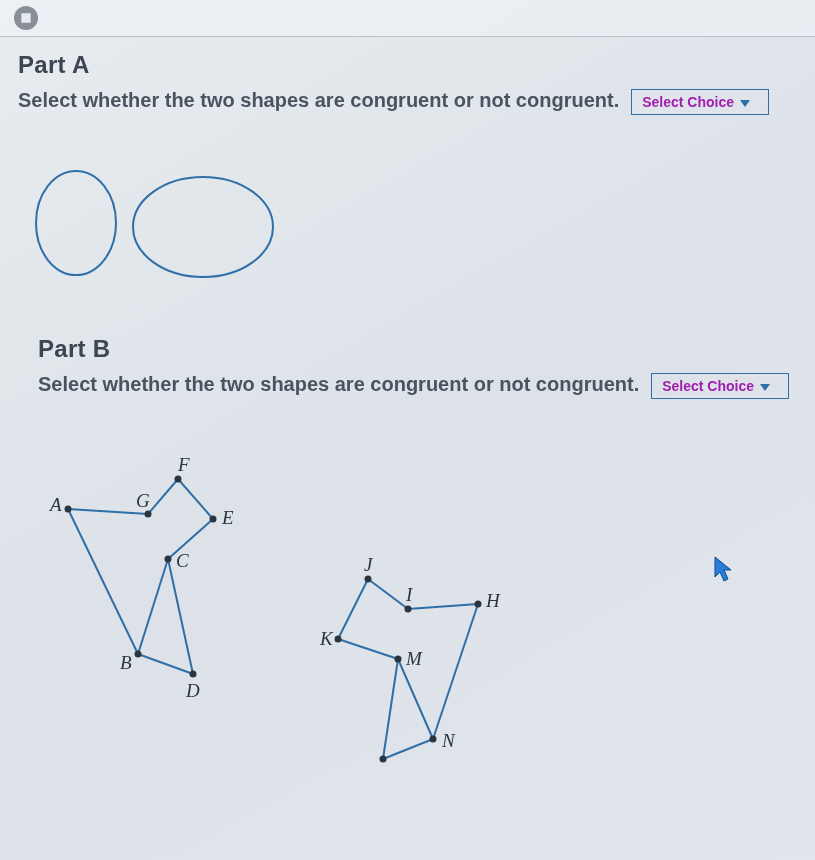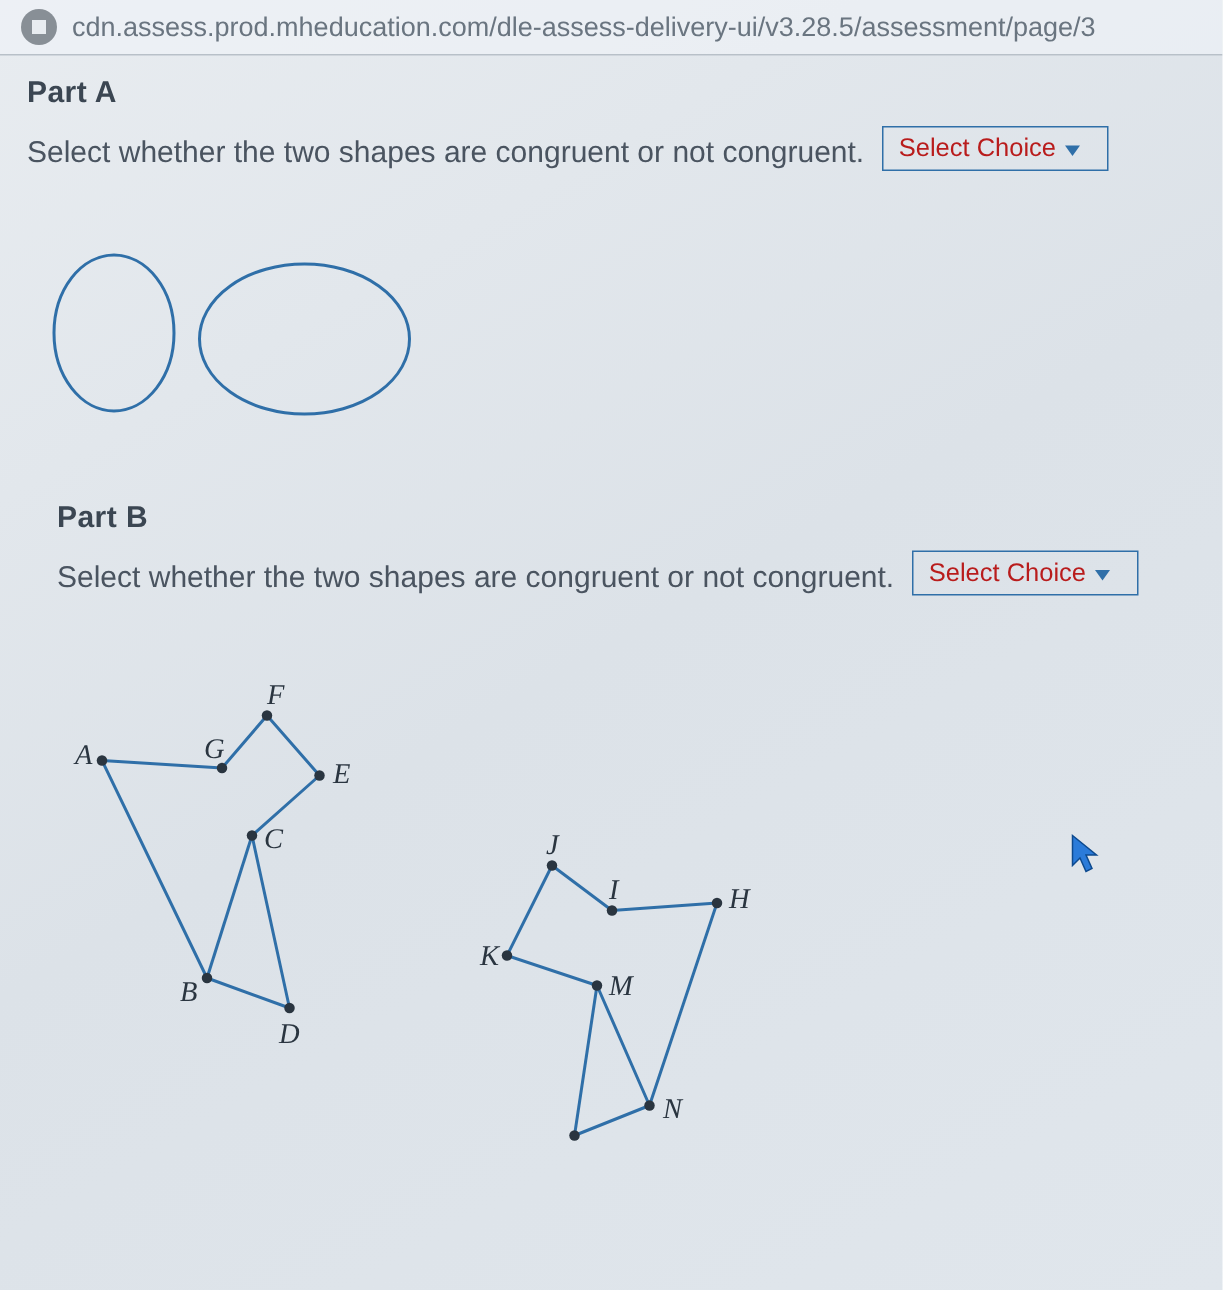--- a/index.html
+++ b/index.html
@@ -26,41 +26,42 @@
     background: #888f96;
     display: flex; align-items: center; justify-content: center;
     margin-right: 10px;
     flex-shrink: 0;
   }
   .url-icon svg { width: 14px; height: 14px; fill: #e8ecf0; }
   .url-text { white-space: nowrap; overflow: hidden; }
   .content { padding: 14px 18px 0 18px; }
   .part-label {
     font-weight: bold;
-    font-size: 20px;
+    font-size: 24px;
     color: #3b4652;
     margin-bottom: 10px;
     letter-spacing: 0.3px;
   }
   .question-row {
     display: flex;
-    align-items: flex-end;
+    align-items: flex-start;
     gap: 12px;
     margin-bottom: 30px;
     flex-wrap: wrap;
+    font-weight: bold;
   }
   .question-text {
     font-size: 20px;
     color: #4a5460;
   }
   .select-choice {
     border: 1.5px solid #2f6fa8;
     padding: 4px 18px 4px 10px;
-    font-size: 17px;
-    color: #b91c1c;
+    font-size: 14px;
+    color: #a21caf;
     background: transparent;
     display: inline-flex;
     align-items: center;
     gap: 6px;
     cursor: pointer;
   }
   .select-choice .chev {
     width: 0; height: 0;
     border-left: 5px solid transparent;
     border-right: 5px solid transparent;
@@ -89,21 +90,20 @@
 </style>
 </head>
 <body>
 
 <div class="url-bar">
   <span class="url-icon">
     <svg viewBox="0 0 24 24">
         <path d="M4 4h16v16H4z M8 8h8v2H8z M8 12h8v2H8z"></path>
       </svg>
   </span>
-  <span class="url-text">cdn.assess.prod.mheducation.com/dle-assess-delivery-ui/v3.28.5/assessment/page/3</span>
 </div>
 
 <div class="content">
 
   <div>
     <div class="part-label">Part A</div>
     <div class="question-row">
       <span class="question-text">Select whether the two shapes are congruent or not congruent.</span>
       <span class="select-choice">
         <span>Select Choice</span>

